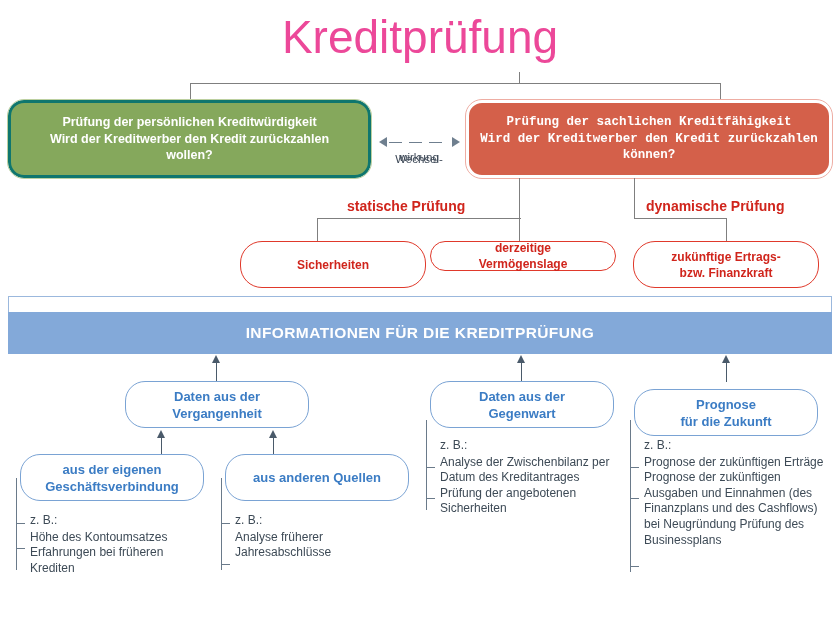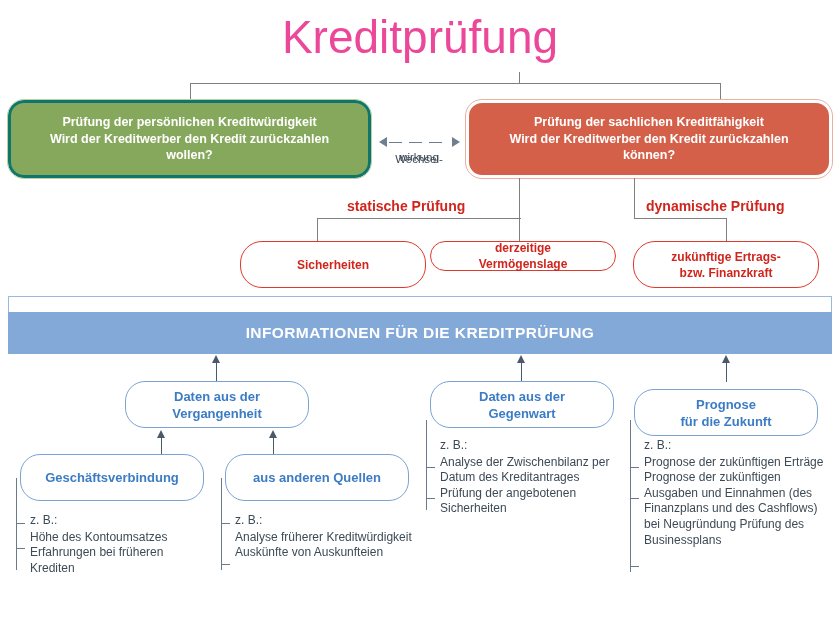--- a/index.html
+++ b/index.html
@@ -95,21 +95,21 @@
   <div class="ln lnv" style="left:720px;top:83px;height:17px;"></div>
 
   <div class="node topnode green" style="left:8px;top:100px;width:363px;height:78px;">
     <div>
       <div>Prüfung der persönlichen Kreditwürdigkeit</div>
       <div>Wird der Kreditwerber den Kredit zurückzahlen</div>
       <div>wollen?</div>
     </div>
   </div>
 
-  <div class="node topnode red" style="left:466px;top:100px;width:366px;height:78px;">
+  <div class="node topnode red" style="left:466px;top:100px;width:366px;height:78px;font-family:Liberation Mono, monospace;">
     <div>
       <div>Prüfung der sachlichen Kreditfähigkeit</div>
       <div>Wird der Kreditwerber den Kredit zurückzahlen</div>
       <div>können?</div>
     </div>
   </div>
 
   <div class="wlabel" style="left:378px;top:120px;width:82px;margin-top:32px;">
     <div>Wechsel-</div>
   </div>
@@ -190,20 +190,21 @@
   </div>
 
   <div class="ln lnv" style="left:161px;top:437px;height:17px;background:#4a5a6a;"></div>
   <div class="arrowup" style="left:157px;top:430px;"></div>
 
   <div class="ln lnv" style="left:273px;top:437px;height:17px;background:#4a5a6a;"></div>
   <div class="arrowup" style="left:269px;top:430px;"></div>
 
   <div class="node bluenode" style="left:20px;top:454px;width:184px;height:47px;">
     <div>
+      <div>aus der eigenen</div>
       <div>Geschäftsverbindung</div>
     </div>
   </div>
 
   <div class="node bluenode" style="left:225px;top:454px;width:184px;height:47px;">
     <div>
       <div>aus anderen Quellen</div>
     </div>
   </div>
 
@@ -221,22 +222,21 @@
   </div>
 
   <div class="brk" style="left:221px;top:478px;width:12px;height:92px;">
     <div class="spine" style="height:92px;"></div>
     <div class="tick" style="top:45px;"></div>
     <div class="tick" style="top:86px;"></div>
   </div>
   <div class="detail" style="left:235px;top:513px;width:180px;">
     <div class="zb">z. B.:</div>
     <ul>
-      <li>Analyse früherer Kreditwürdigkeit</li>
-      <li>Auskünfte von Auskunfteien</li>
+      <li>Analyse früherer Jahresabschlüsse</li>
     </ul>
   </div>
 
   <div class="brk" style="left:426px;top:420px;width:12px;height:90px;">
     <div class="spine" style="height:90px;"></div>
     <div class="tick" style="top:47px;"></div>
     <div class="tick" style="top:78px;"></div>
   </div>
   <div class="detail" style="left:440px;top:438px;width:185px;">
     <div class="zb">z. B.:</div>

